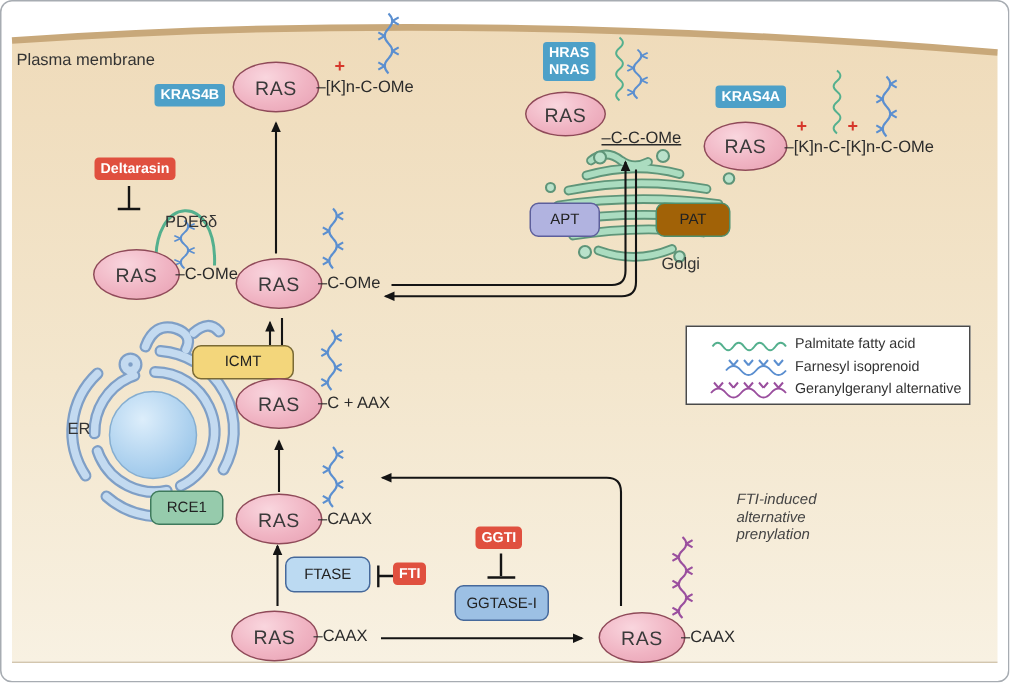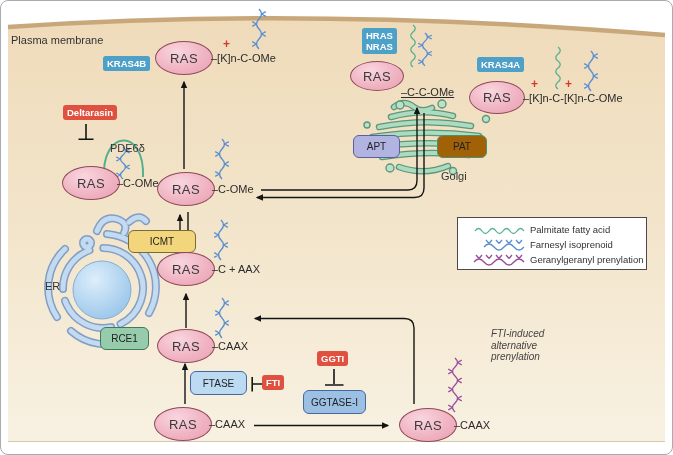--- a/index.html
+++ b/index.html
@@ -222,21 +222,21 @@
       </svg>
       <span>Farnesyl isoprenoid</span>
     </div>
     <div class="lrow">
       <svg width="64" height="12" viewBox="0 0 64 12">
         <g fill="none" stroke-width="1.3" stroke="#9a4f9e">
           <path d="M12 8 q5 -6 10 0 t10 0 t10 0 t10 0 t10 0"></path>
           <path d="M17 4.5 l-3 -3.5 M17 4.5 l3 -3.5 M27 4.5 l-3 -3.5 M27 4.5 l3 -3.5 M37 4.5 l-3 -3.5 M37 4.5 l3 -3.5 M47 4.5 l-3 -3.5 M47 4.5 l3 -3.5 M57 4.5 l-3 -3.5 M57 4.5 l3 -3.5"></path>
         </g>
       </svg>
-      <span>Geranylgeranyl prenylation</span>
+      <span>Geranylgeranyl alternative</span>
     </div>
   </div>
 
   <div class="note">FTI-induced
 alternative
 prenylation</div>
 
 </div>
 
 </body></html>

